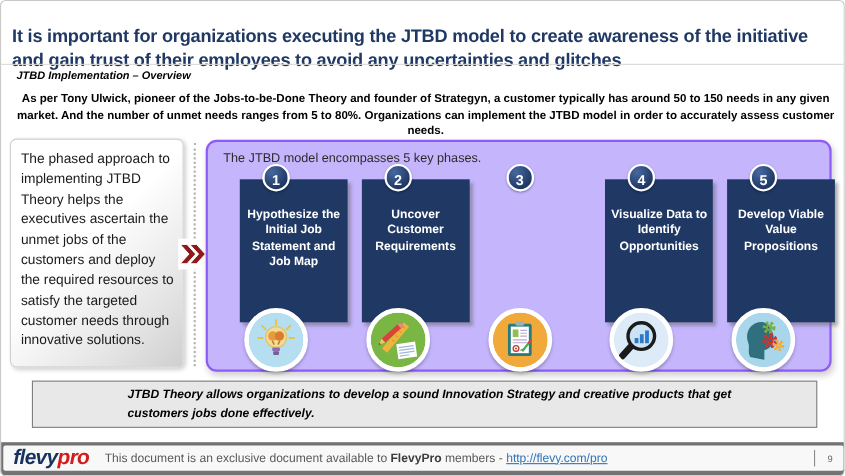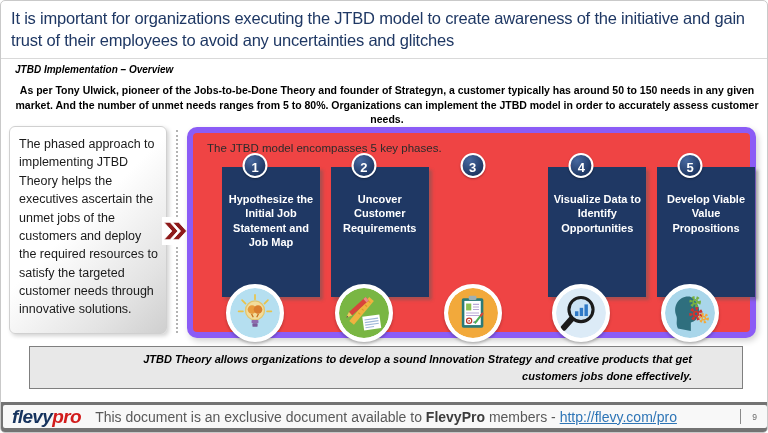--- a/index.html
+++ b/index.html
@@ -3,22 +3,22 @@
 <meta charset="utf-8">
 <style>
   * { margin:0; padding:0; box-sizing:border-box; }
   html,body { background:#ffffff; }
   body { font-family:"Liberation Sans", sans-serif; }
   .slide {
     position:relative; width:768px; height:433px; background:#ffffff;
     border:1px solid #c9c9c9; border-radius:5px; overflow:hidden;
   }
   .title {
-    position:absolute; top:7px; left:10px; width:752px;
-    font-size:16.5px; font-weight:normal; color:#1F3864;
+    position:absolute; top:22px; left:10px; width:752px;
+    font-size:16.5px; font-weight:bold; color:#1F3864;
     line-height:1.33; letter-spacing:-0.2px;
   }
   .title-divider {
     position:absolute; top:57px; left:0; width:768px; height:1px; background:#d9d9d9;
   }
   .subtitle {
     position:absolute; top:63px; left:14px;
     font-size:10px; font-weight:bold; font-style:italic; color:#000;
   }
   .intro {
@@ -36,21 +36,21 @@
   .dotted-line {
     position:absolute; top:129px; left:175px; height:203px; width:0;
     border-left:2px dotted #b3b3b3;
   }
   .chevron-wrap {
     position:absolute; top:216px; left:161px; width:30px; height:28px;
     background:#ffffff; display:flex; align-items:center; justify-content:center;
   }
   .panel {
     position:absolute; top:126px; left:186px; width:569px; height:211px;
-    background:#ef4444; border:6px solid #8b5cf6; border-radius:10px;
+    background:#c4b5fd; border:2px solid #8b5cf6; border-radius:10px;
     box-shadow:2px 3px 6px rgba(0,0,0,0.18);
   }
   .panel-heading {
     position:absolute; top:9px; left:14px; font-size:11.5px; color:#2b2b2b;
   }
   .phases {
     position:absolute; top:20px; left:13px; right:11px;
     display:flex; justify-content:space-between;
   }
   .phase { position:relative; width:98px; height:200px; }
@@ -77,34 +77,34 @@
     box-shadow:0 2px 3px rgba(0,0,0,0.25); z-index:2; overflow:hidden;
   }
   .phase-icon svg { display:block; }
   .callout-box {
     position:absolute; top:345px; left:28px; width:714px; height:43px;
     background:#e8e8e8; border:1px solid #7f7f7f;
     display:flex; align-items:center; justify-content:center; padding:2px 50px;
   }
   .callout-text {
     font-size:11px; font-weight:bold; font-style:italic; color:#000;
-    text-align:right; line-height:1.5;margin-left:36px;
+    text-align:left; line-height:1.5;margin-left:36px;
   }
   .footer {
     position:absolute; bottom:0; left:0; width:768px; height:30px; background:#737373;
   }
   .footer-strip {
     position:absolute; top:3px; bottom:4px; left:2px; right:2px;
     background:#f8f8f8; border-radius:2px;
     display:flex; align-items:center;
   }
   .logo { margin-left:9px; font-size:19px; font-weight:800; font-style:italic; letter-spacing:-0.6px; white-space:nowrap; }
   .logo-flevy { color:#16335E; }
   .logo-pro { color:#D21C1C; }
-  .footer-text { margin-left:14px; font-size:14px; color:#595959; white-space:nowrap; }
+  .footer-text { margin-left:14px; font-size:11px; color:#595959; white-space:nowrap; }
   .footer-text b { color:#3d3d3d; }
   .footer-link { color:#2E75B6; text-decoration:underline; cursor:pointer; }
   .footer-right { margin-left:auto; display:flex; align-items:center; margin-right:10px; }
   .page-sep { width:1px; height:15px; background:#8a8a8a; margin-right:11px; }
   .page-number { font-size:8.5px; color:#6a6a6a; }
 </style>
 </head>
 <body>
 
 <div class="slide">

